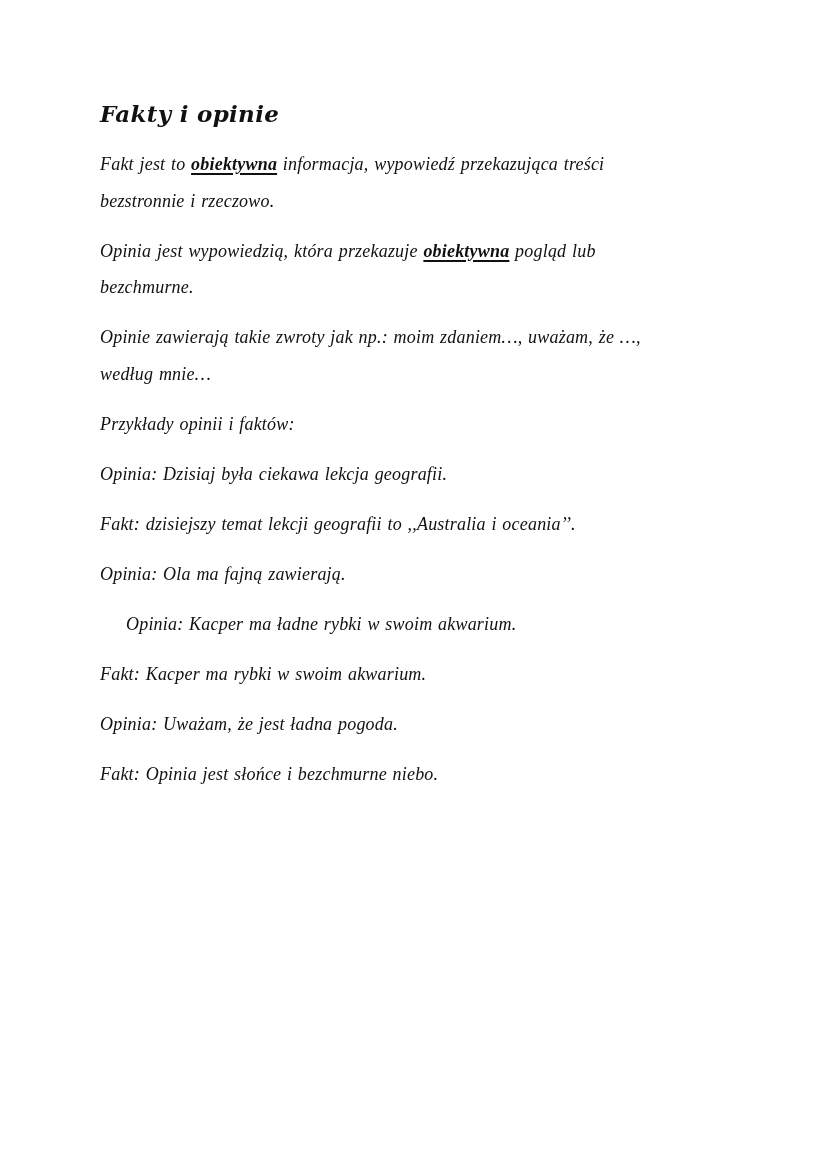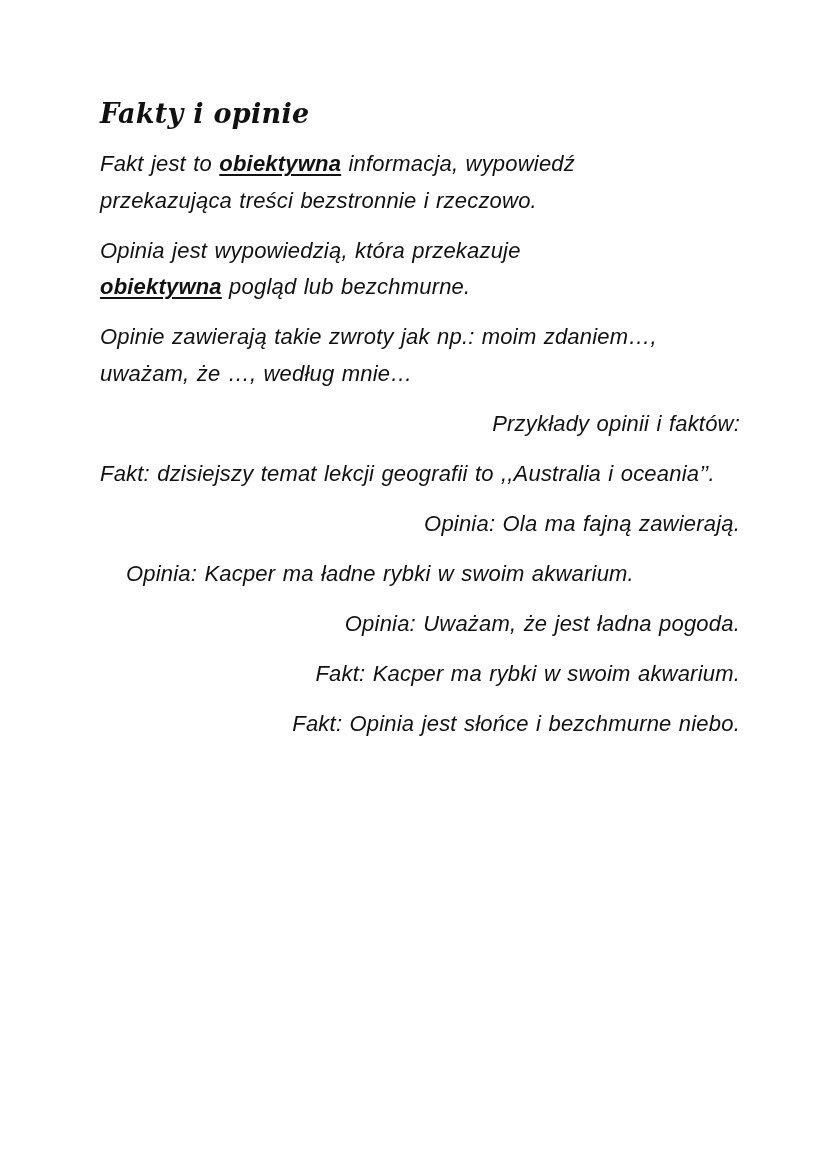--- a/index.html
+++ b/index.html
@@ -17,37 +17,36 @@
     .page {
       position: absolute;
       left: 100px;
       top: 96px;
       width: 640px;
     }
     .doc-title {
       font-family: "DejaVu Serif", serif;
       font-style: italic;
       font-weight: bold;
-      font-size: 27px;
+      font-size: 23px;
       line-height: 36px;
       margin: 0 0 14px 0;
       letter-spacing: 0.3px;
     }
     .para {
-      font-family: Liberation Sans, sans-serif;
+      font-family: Liberation Serif, serif;
       font-style: italic;
-      font-size: 22px;
+      font-size: 18px;
       line-height: 36.5px;
       margin: 0 0 13.5px 0;
       letter-spacing: 0.2px;
       word-spacing: 1px;
     }
     .para.single {
       margin-bottom: 13.5px;
-      text-align: right;
     }
     .kw {
       font-weight: bold;
       text-decoration: underline;
       text-decoration-thickness: 2px;
       text-underline-offset: 3px;
     }
   </style>
 </head>
 <body>
@@ -56,19 +55,20 @@
   <h1 class="doc-title">Fakty i opinie</h1>
 
   <p class="para" style="width:580px;"><span>Fakt jest to </span><span class="kw">obiektywna</span><span> informacja, wypowiedź przekazująca treści bezstronnie i rzeczowo.</span></p>
 
   <p class="para" style="width:540px;"><span>Opinia jest wypowiedzią, która przekazuje </span><span class="kw">obiektywna</span><span> pogląd lub bezchmurne.</span></p>
 
   <p class="para" style="width:570px;">Opinie zawierają takie zwroty jak np.: moim zdaniem…, uważam, że …, według mnie…</p>
 
   <p class="para single">Przykłady opinii i faktów:</p>
 
+  <p class="para single">Opinia: Dzisiaj była ciekawa lekcja geografii.</p>
   <p class="para" style="width:640px;">Fakt: dzisiejszy temat lekcji geografii to ,,Australia i oceania’’.</p>
   <p class="para single">Opinia: Ola ma fajną zawierają.</p>
   <p class="para" style="width:520px;margin-left:26px;">Opinia: Kacper ma ładne rybki w swoim akwarium.</p>
+  <p class="para single">Fakt: Kacper ma rybki w swoim akwarium.</p>
   <p class="para single">Opinia: Uważam, że jest ładna pogoda.</p>
-  <p class="para single">Fakt: Kacper ma rybki w swoim akwarium.</p>
   <p class="para single">Fakt: Opinia jest słońce i bezchmurne niebo.</p>
 </div>
 
 </body></html>

